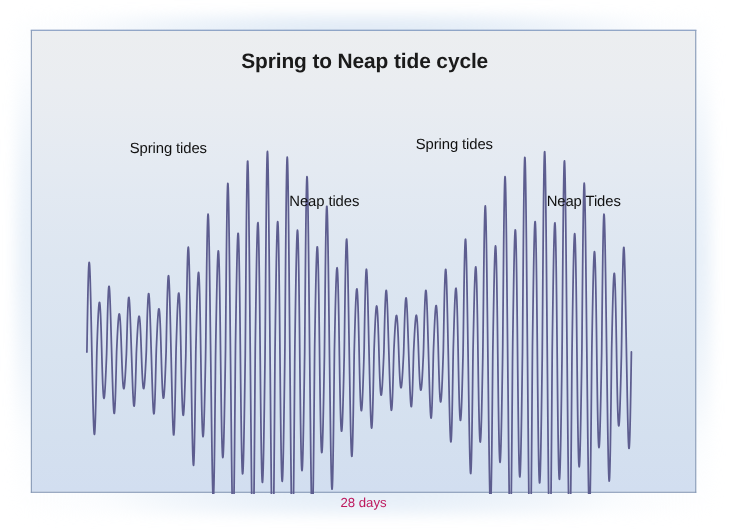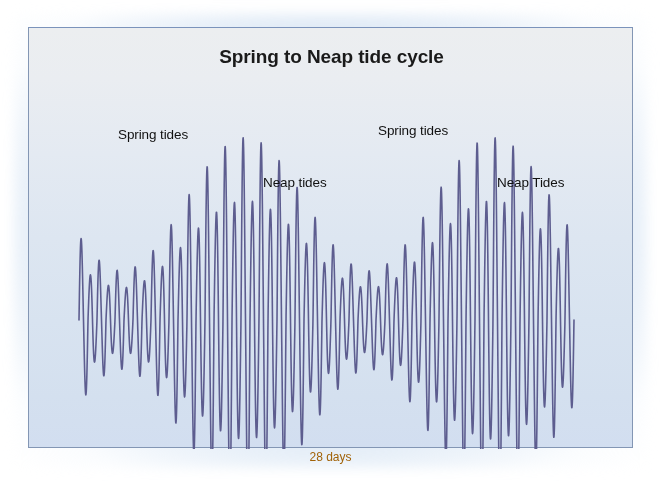--- a/index.html
+++ b/index.html
@@ -103,21 +103,21 @@
   #ann-3 { left: 468px; top: 147px; }
 
   
   #axis-caption {
     position: absolute;
     left: 28px;
     top: 450px;
     width: 605px;
     text-align: center;
     font-size: 12px;
-    color: #a16207;
+    color: #be185d;
     white-space: nowrap;
   }
 </style>
 </head>
 <body>
 
 <div id="canvas">
 
   <div id="glow"></div>
 

